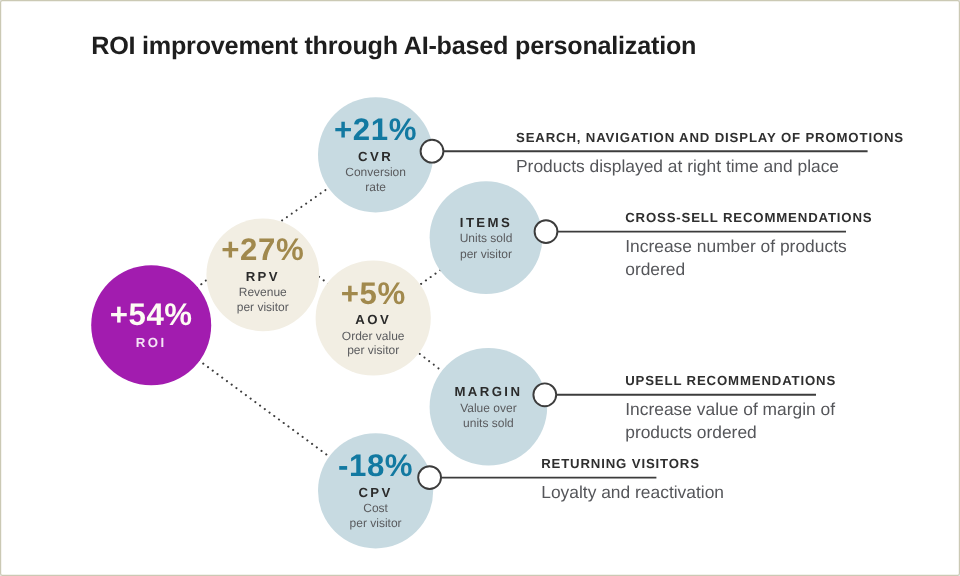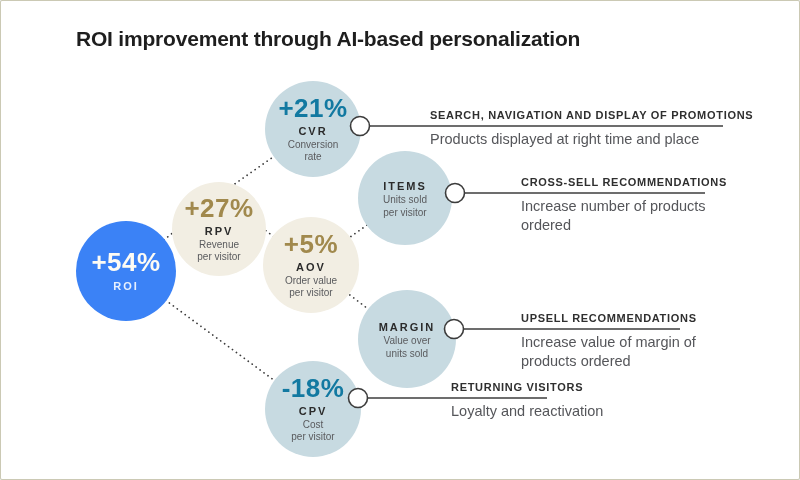--- a/index.html
+++ b/index.html
@@ -15,21 +15,21 @@
   }
   svg.layer { position:absolute; left:0; top:0; pointer-events:none; }
   .links   { z-index:1; }
   .conns   { z-index:3; }
 
   .node {
     position:absolute; z-index:2; border-radius:50%;
     display:flex; flex-direction:column; align-items:center; justify-content:center;
     text-align:center;
   }
-  .node.gold  { background:#3b82f6; }
+  .node.gold  { background:#a21caf; }
   .node.cream { background:#F2EEE3; }
   .node.blue  { background:#C7DAE1; }
 
   .pct  { font-weight:700; font-size:26px; line-height:1.05; letter-spacing:0.5px; }
   .pct.big { font-size:26px; }
   .pct.gold-txt { color:#A1894D; }
   .pct.teal-txt { color:#1279A1; }
   .pct.white-txt { color:#FDFBF4; }
   .code {
     font-weight:700; font-size:11px; letter-spacing:2px; color:#2B2B2B;

